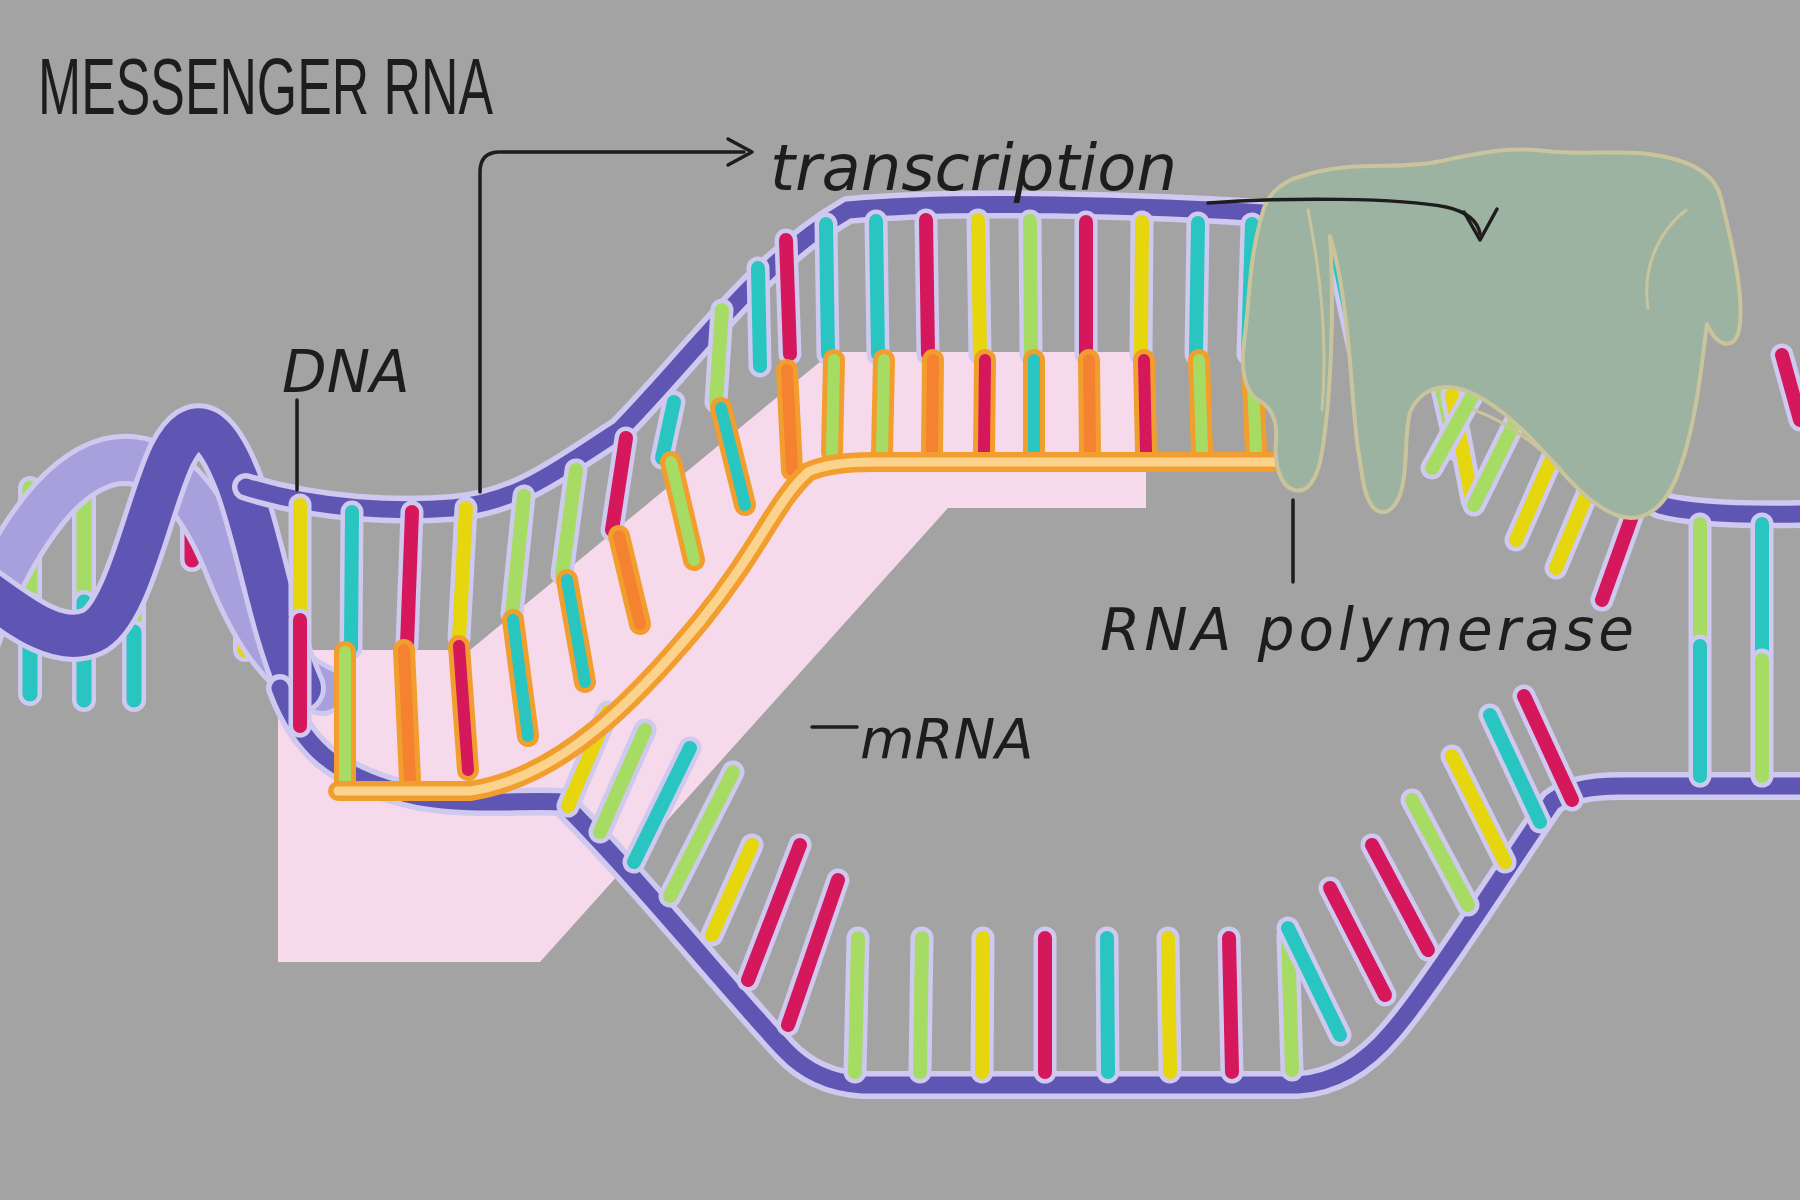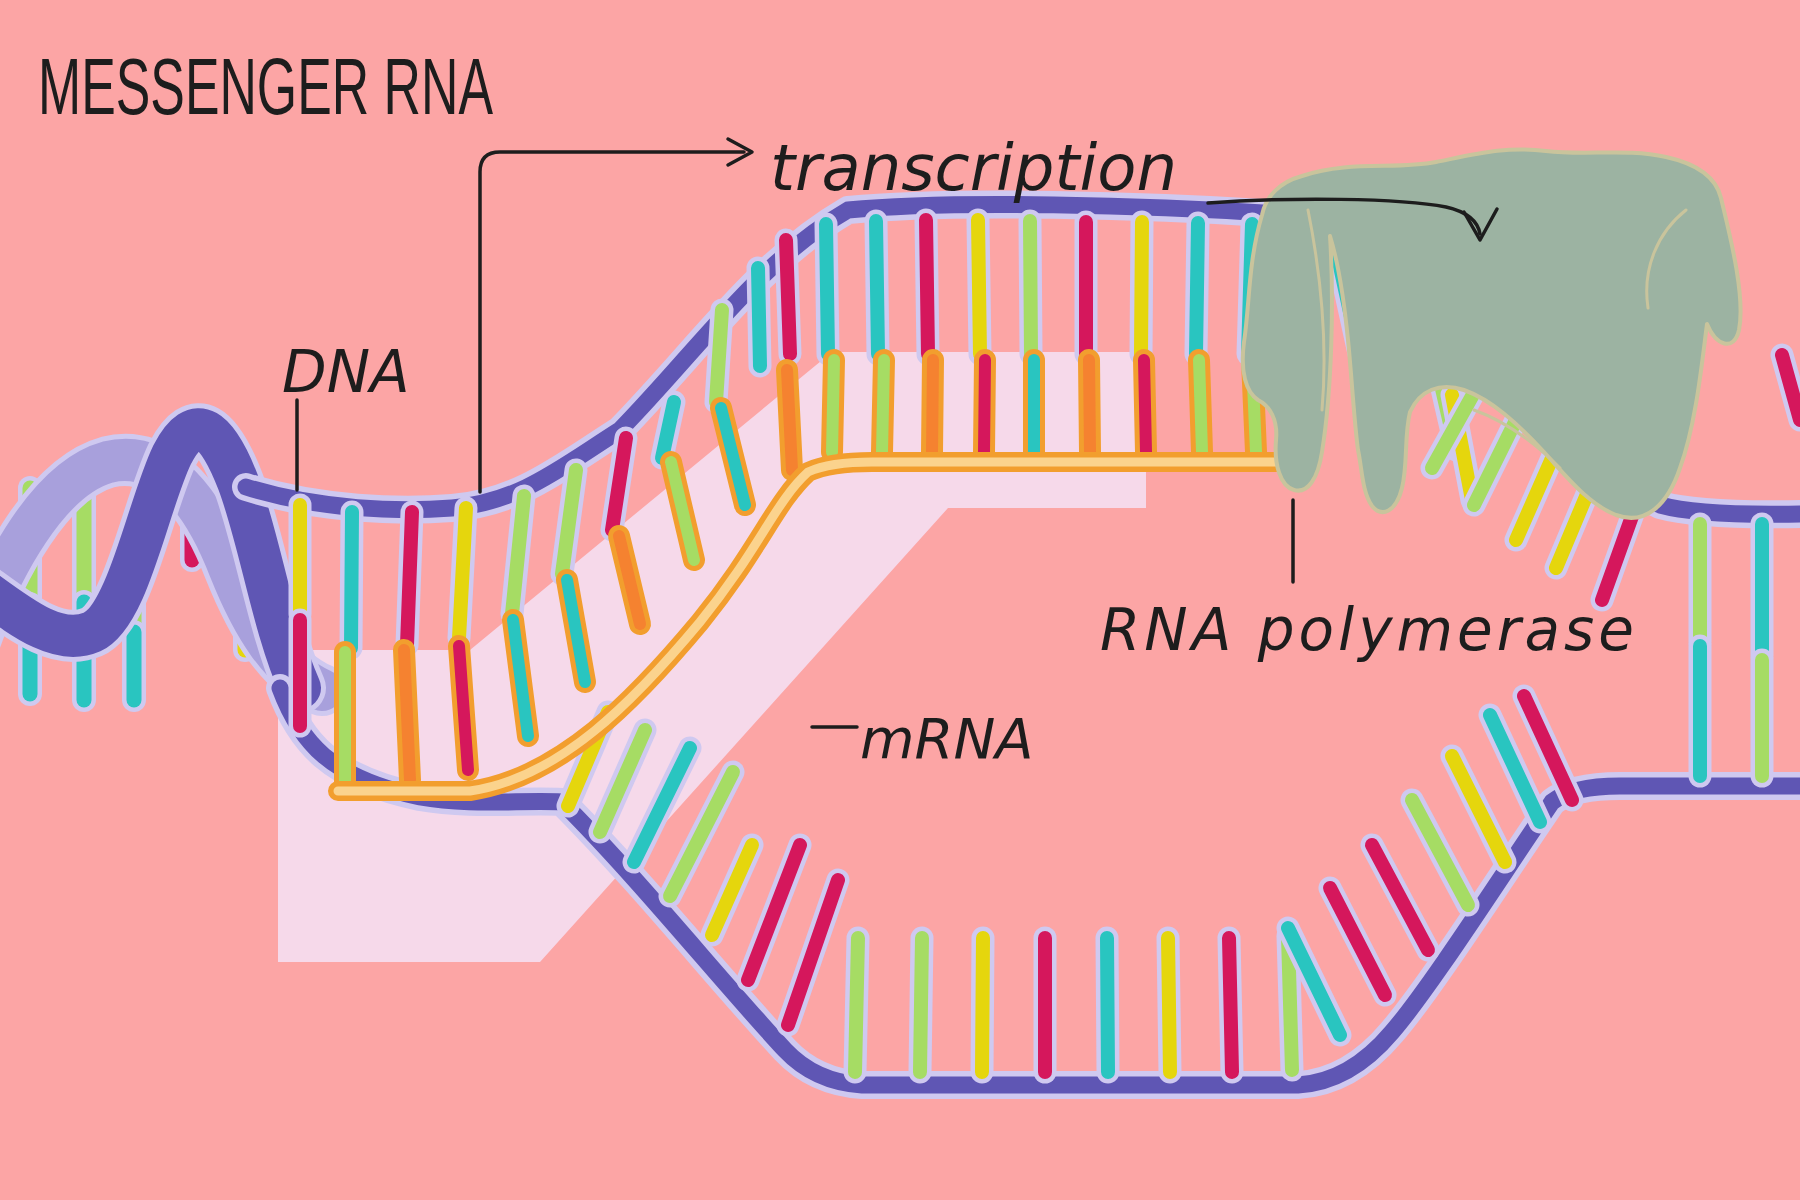--- a/index.html
+++ b/index.html
@@ -1,16 +1,16 @@
 <!DOCTYPE html>
 <html><head>
 <meta charset="utf-8">
 <style>
   html,body{margin:0;padding:0;background:#ffffff;}
-  .stage{position:relative;width:1800px;height:1200px;background:#fca5a5;overflow:hidden;
+  .stage{position:relative;width:1800px;height:1200px;background:#a3a3a3;overflow:hidden;
          font-family:"DejaVu Sans", sans-serif;}
   svg{position:absolute;left:0;top:0;}
   text{fill:#1d1d1d;}
   .title-text{font-family:"Liberation Sans", sans-serif;font-weight:400;font-size:80px;}
   .hand{font-family:"DejaVu Sans", sans-serif;font-style:italic;}
   .lbl-transcription{font-size:64px;}
   .lbl-dna{font-size:58px;}
   .lbl-poly{font-size:58px;letter-spacing:4px;}
   .lbl-mrna{font-size:56px;}
 </style>

